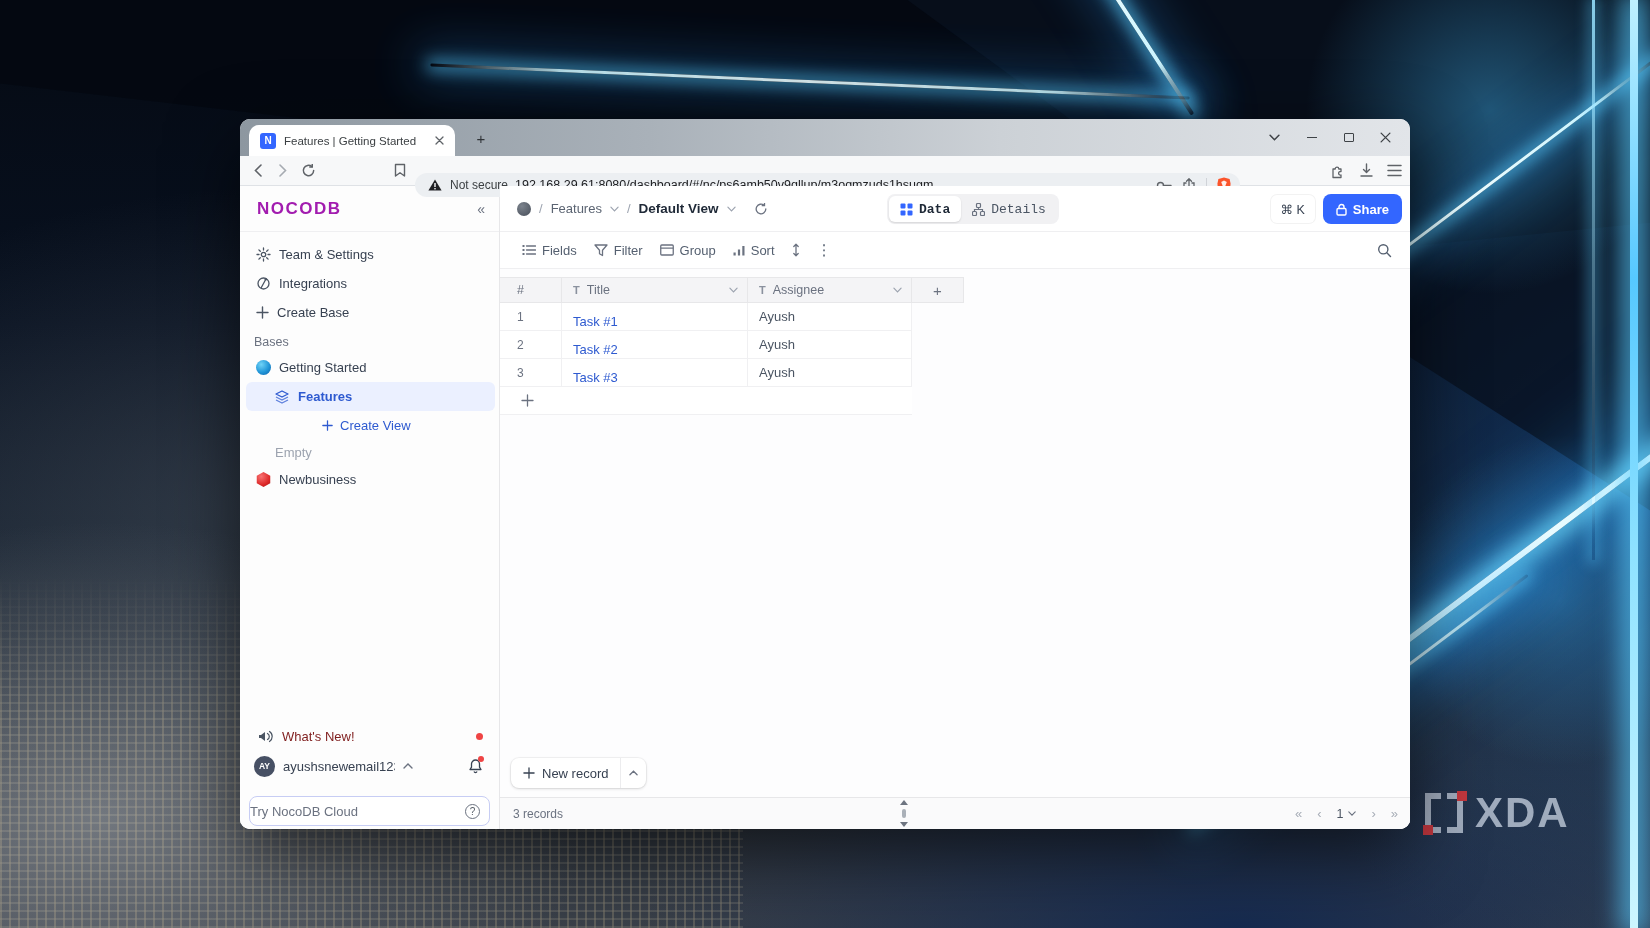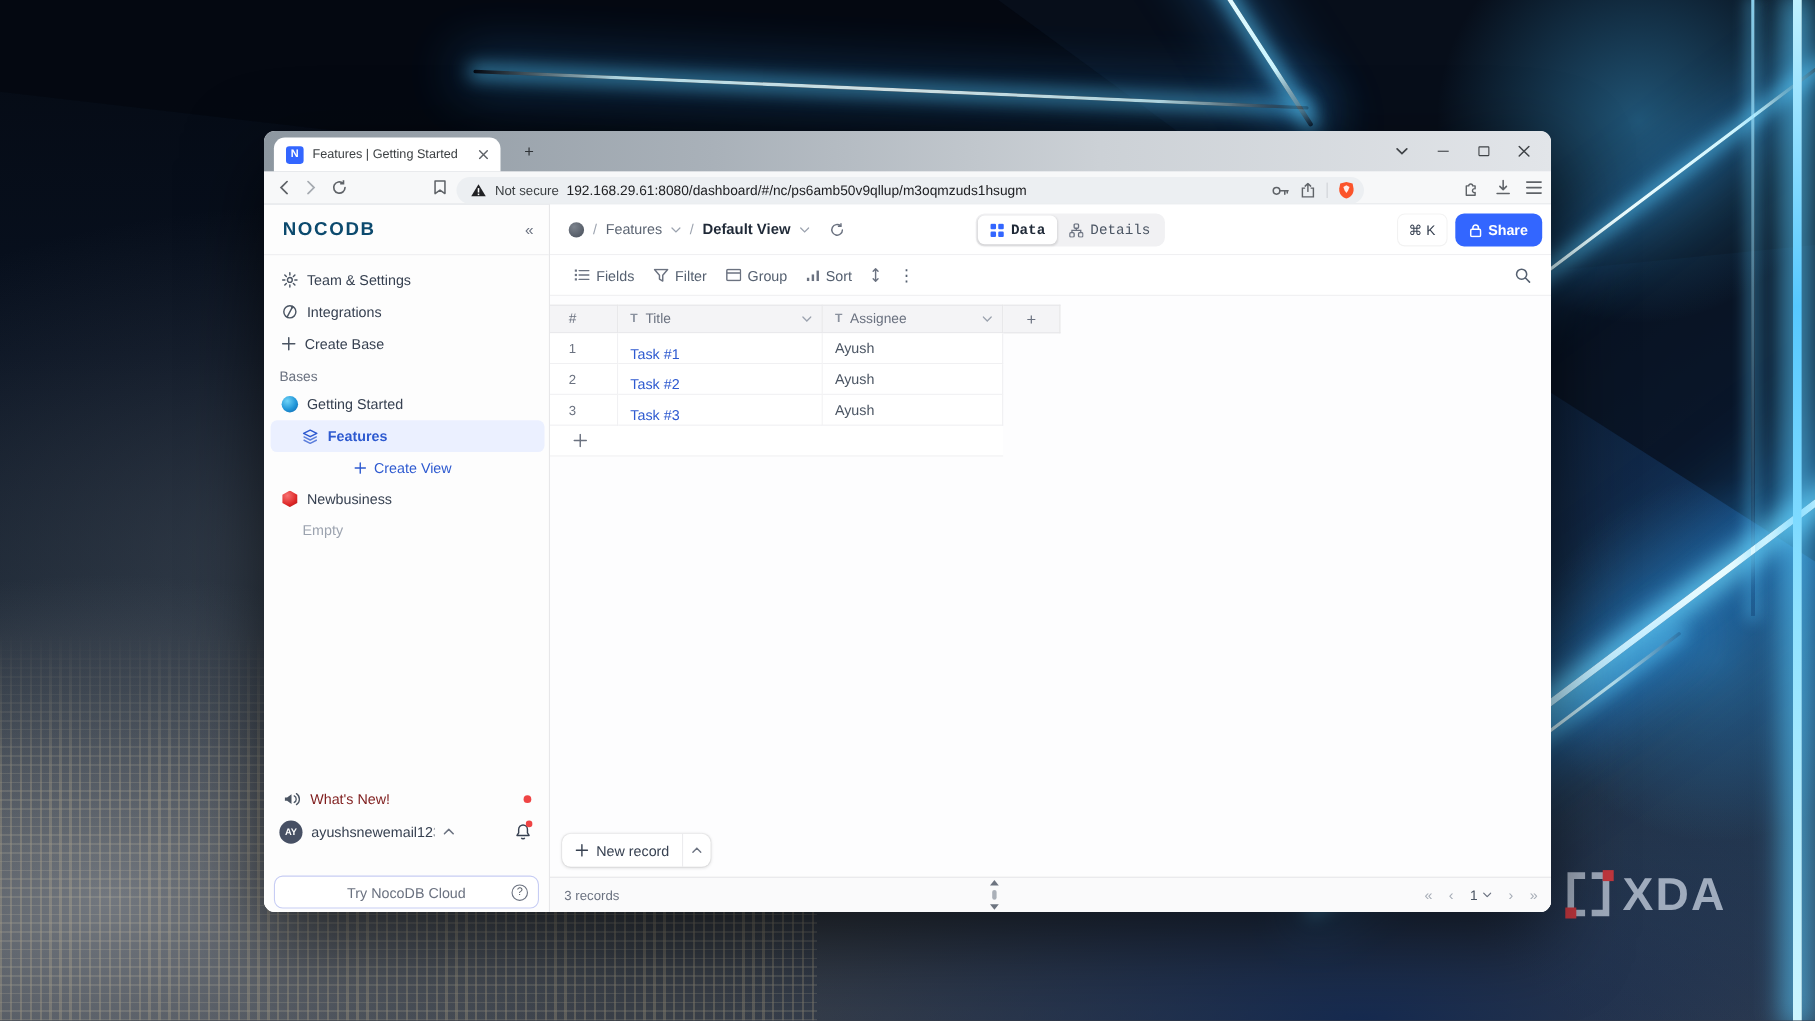--- a/index.html
+++ b/index.html
@@ -75,36 +75,36 @@
   .maxbox { width:10px; height:9px; border:1.3px solid #3f4347; border-radius:1px; }
   .minline { width:10px; height:1.4px; background:#3f4347; }
 
   .navbar { position:relative; height:30px; background:#f7f8f9; border-bottom:1px solid #dfe2e6;
     display:flex; align-items:center; }
   .nav-ic { width:16px; height:16px; flex:none; display:flex; align-items:center; justify-content:center; }
   .nav-back { margin-left:10px; color:#5f6368; }
   .nav-fwd { margin-left:9px; color:#a6abb1; }
   .nav-reload { margin-left:9px; color:#5f6368; }
   .nav-bookmark { position:absolute; left:152px; color:#5f6368; }
-  .urlpill { position:absolute; left:175px; width:825px; height:24px; top:5px; border-radius:12px;
+  .urlpill { position:absolute; left:175px; width:825px; height:24px; top:17px; border-radius:12px;
     background:#eceff2; display:flex; align-items:center; padding:0 8px 0 12px; gap:7px; }
   .notsecure { font-size:12px; color:#3c4043; white-space:nowrap; }
   .url { font-size:12.5px; color:#202124; white-space:nowrap; overflow:hidden; }
   .pill-right { margin-left:auto; display:flex; align-items:center; gap:9px; color:#5f6368; }
   .pill-div { width:1px; height:14px; background:#d0d3d8; }
   .nav-right { position:absolute; right:8px; display:flex; align-items:center; gap:12px; color:#5f6368; }
 
   
   .app { display:flex; height:643px; background:#fff; }
 
   .sidebar { width:260px; flex:none; background:#fdfdfd; border-right:1px solid #e7e7e9;
     display:flex; flex-direction:column; }
   .logo-row { height:46px; flex:none; display:flex; align-items:center; padding:0 14px 0 17px;
     border-bottom:1px solid #efeff1; }
-  .logo { font-size:17px; font-weight:800; letter-spacing:1.5px; color:#0c4a6e; }
+  .logo { font-size:17px; font-weight:800; letter-spacing:1.5px; color:#a21caf; }
   .collapse { margin-left:auto; color:#6b7280; font-size:14px; }
   .snav { padding-top:8px; }
   .sitem { height:29px; display:flex; align-items:center; padding:0 14px 0 16px; gap:8px;
     font-size:13px; color:#374151; }
   .sitem .ic { color:#4b5563; }
   .slabel-sec { height:26px; display:flex; align-items:flex-end; padding:0 14px 4px; font-size:12.5px; color:#6b7280; }
   .sitem.sel { background:#ebf0ff; border-radius:6px; margin:0 4px 0 6px; padding-left:28px;
     color:#2e5ad0; font-weight:600; }
   .sitem.createview { height:28px; padding-left:82px; color:#2e5ad0; gap:7px; }
   .sitem.empty { height:26px; padding-left:35px; color:#9ca3af; }
@@ -116,22 +116,22 @@
   .sb-bottom { margin-top:auto; padding-bottom:3px; }
   .whatsnew { height:28px; display:flex; align-items:center; gap:9px; padding:0 16px 0 18px;
     font-size:13px; color:#7f1d1d; }
   .reddot { width:7px; height:7px; border-radius:50%; background:#ef4444; margin-left:auto; }
   .account { height:32px; display:flex; align-items:center; gap:8px; padding:0 16px 0 14px; }
   .avatar { width:21px; height:21px; border-radius:50%; background:#475064; color:#fff;
     font-size:8.5px; font-weight:700; display:flex; align-items:center; justify-content:center; flex:none; }
   .acc-name { font-size:13px; color:#374151; max-width:112px; overflow:hidden; white-space:nowrap; }
   .bell-wrap { margin-left:auto; position:relative; color:#374151; }
   .bell-dot { position:absolute; right:-1px; top:-2px; width:6px; height:6px; border-radius:50%; background:#ef4444; }
-  .cloudbtn { margin:24px 9px 0; height:30px; border:1px solid #c7cdf4; border-radius:8px; background:#fff;
-    position:relative; display:flex; align-items:center; justify-content:center;
+  .cloudbtn { margin:14px 9px 0; height:30px; border:1px solid #c7cdf4; border-radius:8px; background:#fff;
+    position:relative; display:flex; align-items:center; justify-content:flex-start;
     font-size:13px; color:#6b7280; }
   .qmark { position:absolute; right:9px; width:15px; height:15px; border:1.2px solid #6b7280; border-radius:50%;
     font-size:10px; color:#555c66; display:flex; align-items:center; justify-content:center; }
 
   .main { flex:1; position:relative; background:#fdfdfe; }
   .mheader { position:absolute; left:0; right:0; top:0; height:46px; background:#fff;
     border-bottom:1px solid #efeff1; display:flex; align-items:center; padding-left:17px; }
   .crumb { display:flex; align-items:center; gap:8px; font-size:13px; color:#6b7280; }
   .globe { width:14px; height:14px; border-radius:50%;
     background:radial-gradient(circle at 35% 30%, #7c838d, #565d68 70%); }
@@ -381,26 +381,26 @@
           <span>Features</span>
         </div>
         <div class="sitem createview">
           <span class="ic" style="color:#2e5ad0">
             <svg width="11" height="11" viewBox="0 0 13 13">
                 <path d="M6.5 1v11M1 6.5h11" stroke="currentColor" stroke-width="1.5" stroke-linecap="round"></path>
               </svg>
           </span>
           <span>Create View</span>
         </div>
+        <div class="sitem empty">
+          <span>Empty</span>
+        </div>
         <div class="sitem">
           <span class="hex"></span>
           <span>Newbusiness</span>
-        </div>
-        <div class="sitem empty">
-          <span>Empty</span>
         </div>
       </div>
 
       <div class="sb-bottom">
         <div class="whatsnew">
           <span class="ic" style="color:#4b5563">
             <svg width="15" height="13" viewBox="0 0 15 13">
                 <path d="M1 5v3h2l4 3V2L3 5z" fill="currentColor"></path>
                 <path d="M9.5 3.5a3.4 3.4 0 0 1 0 6M11.5 1.5a6 6 0 0 1 0 10" fill="none" stroke="currentColor" stroke-width="1.2" stroke-linecap="round"></path>
               </svg>

